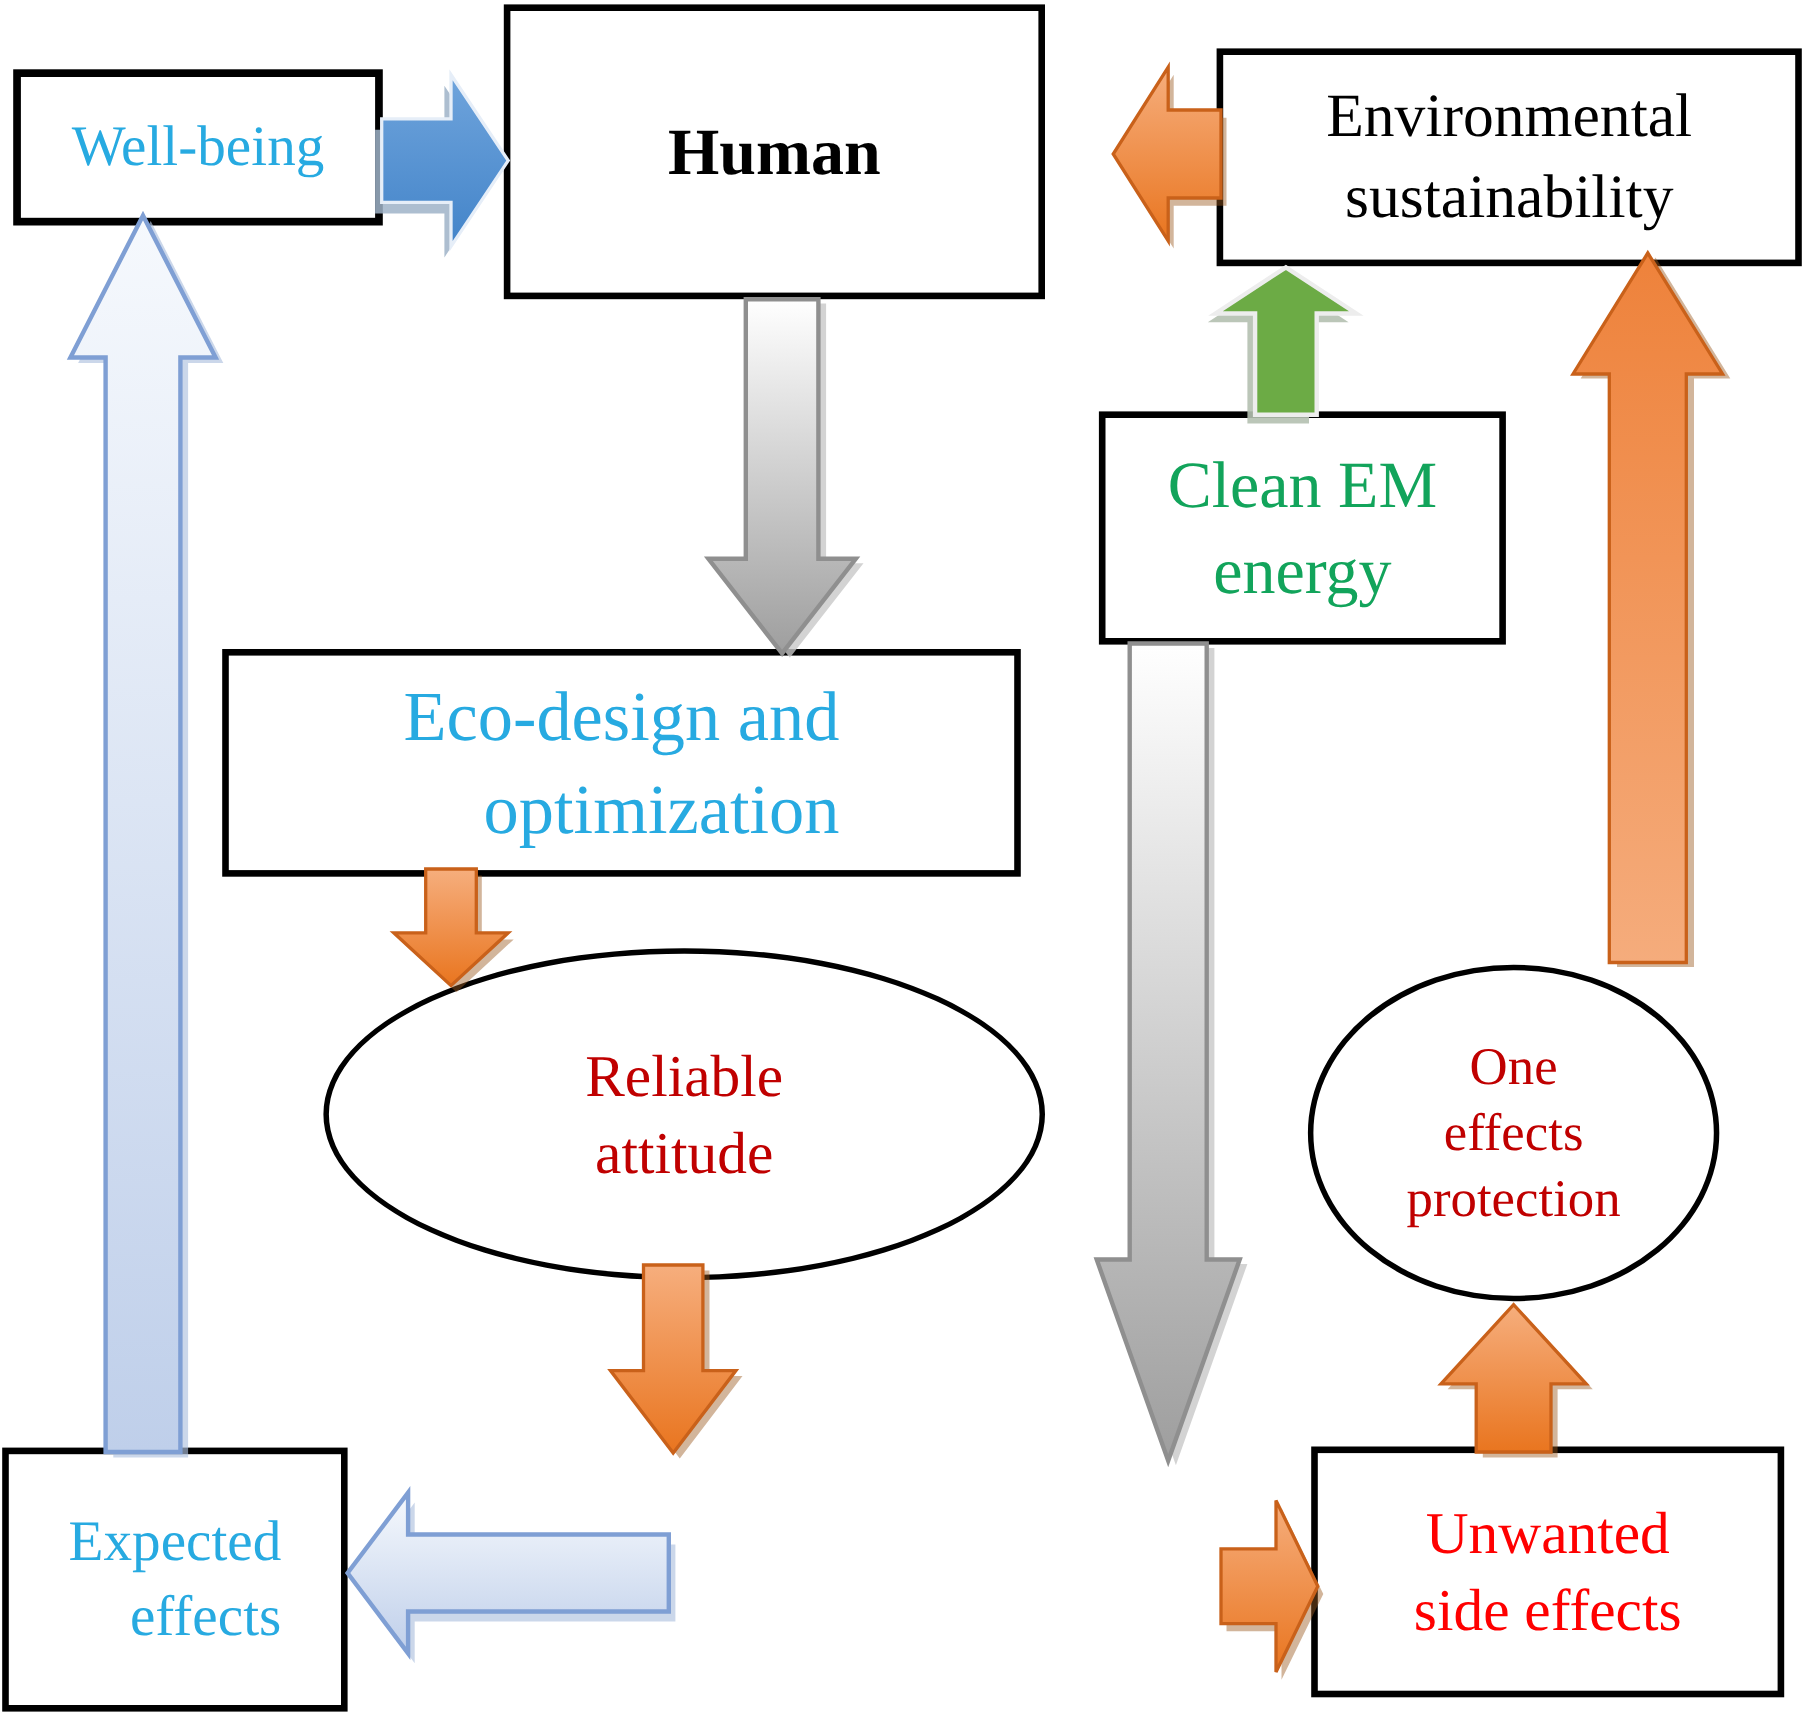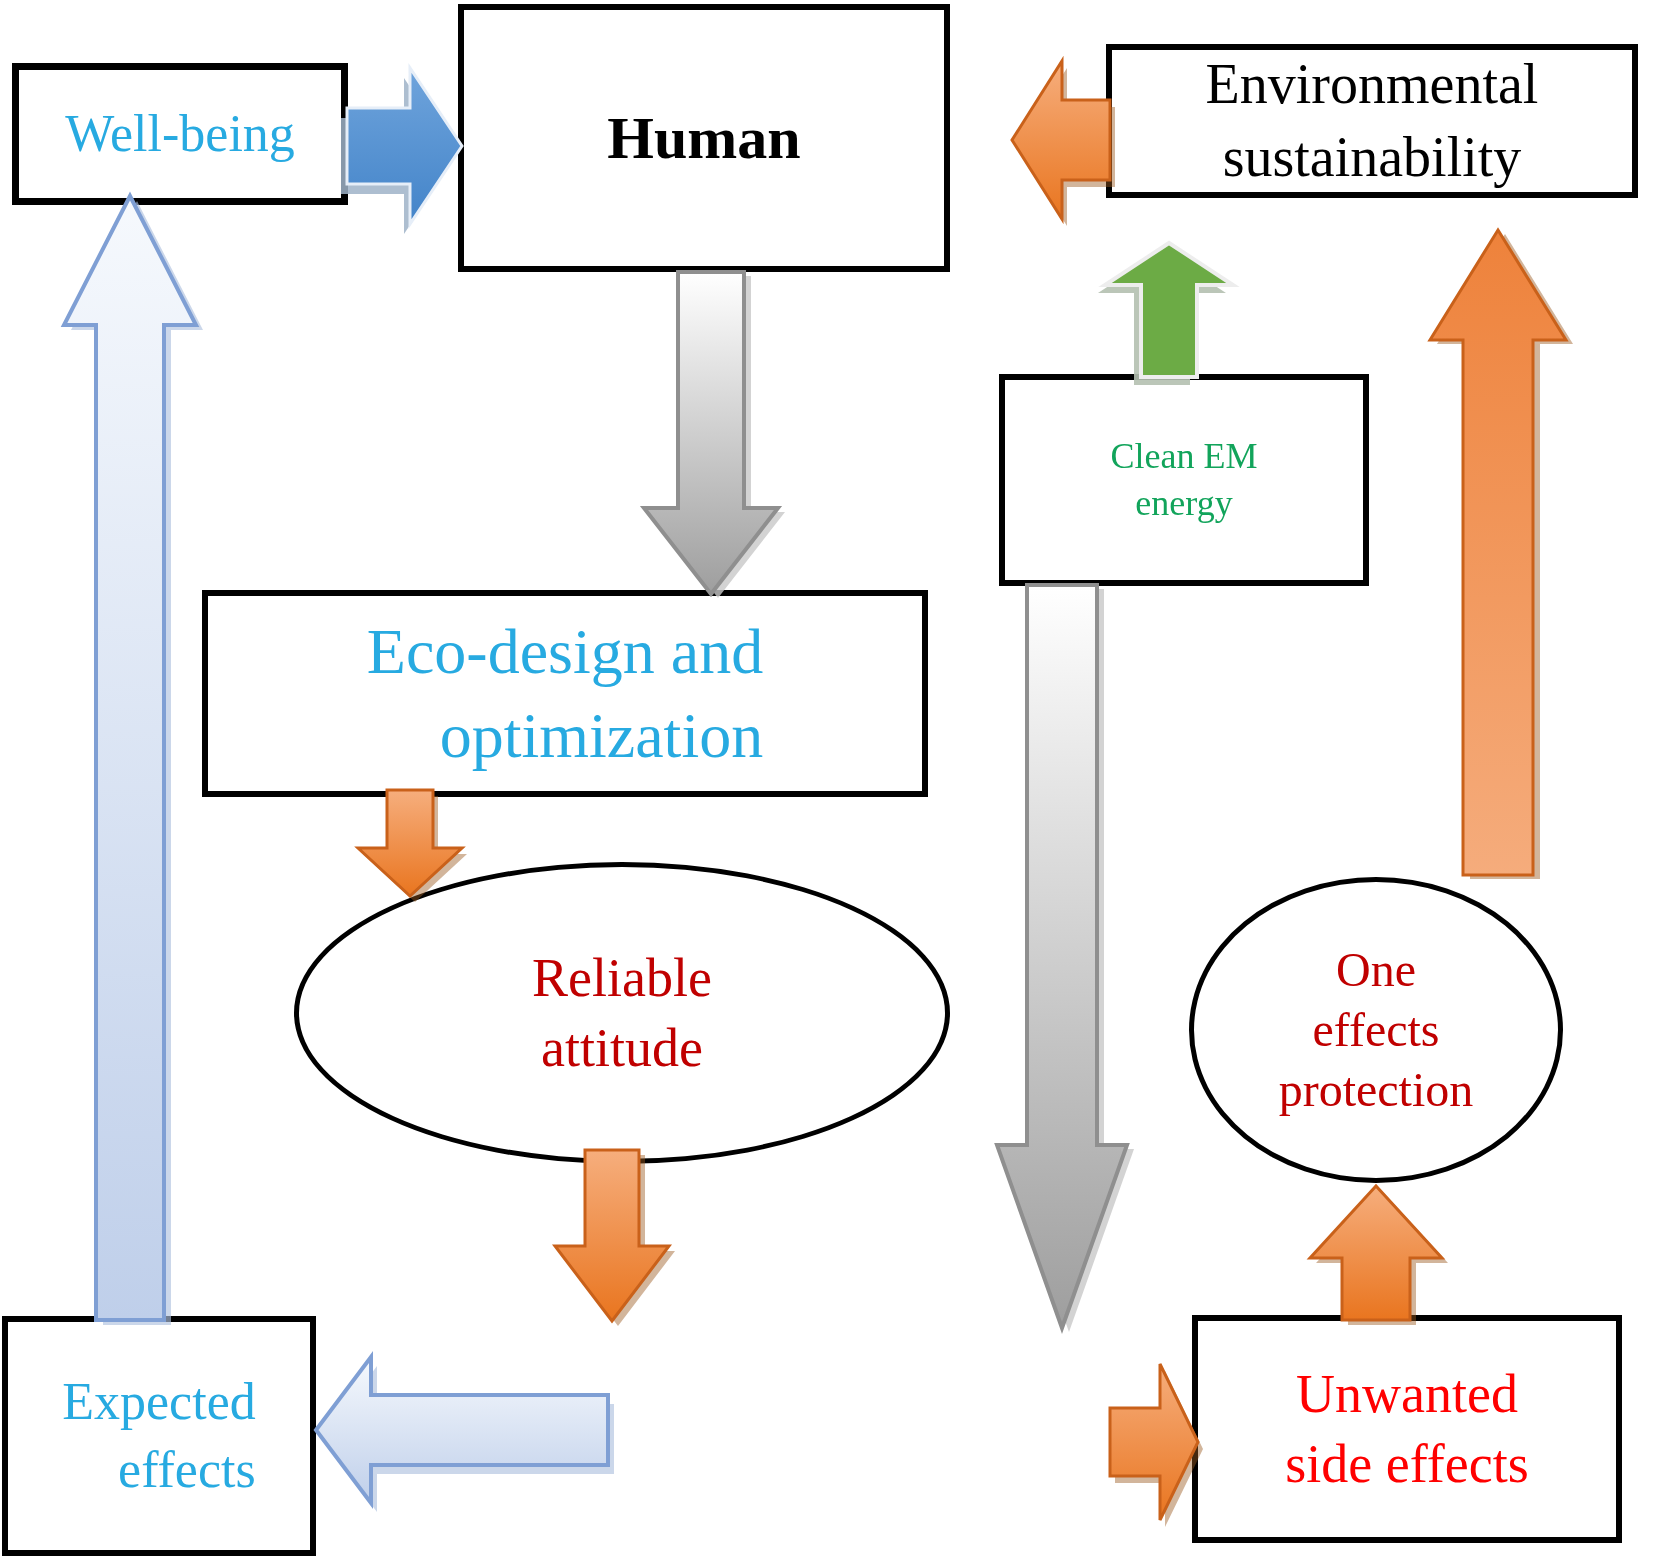--- a/index.html
+++ b/index.html
@@ -45,27 +45,27 @@
 <div class="stage">
 
   <div class="box thick" style="left:12px;top:63px;width:336px;height:142px;">
     <span class="lbl t-cyan" style="font-size:52px;">Well-being</span>
   </div>
 
   <div class="box" style="left:458px;top:4px;width:492px;height:268px;font-weight:bold;">
     <span class="lbl t-black" style="font-size:60px;">Human</span>
   </div>
 
-  <div class="box" style="left:1106px;top:44px;width:532px;height:154px;">
+  <div class="box" style="left:1106px;top:44px;width:532px;height:198px;">
     <span class="lbl t-black" style="font-size:56px;">Environmental
 sustainability</span>
   </div>
 
   <div class="box" style="left:999px;top:374px;width:370px;height:212px;">
-    <span class="lbl t-green" style="font-size:36px;">Clean EM
+    <span class="lbl t-green" style="font-size:60px;">Clean EM
 energy</span>
   </div>
 
   <div class="box" style="left:202px;top:590px;width:726px;height:207px;">
     <span class="lbl t-cyan" style="font-size:64px;">Eco-design and
 optimization</span>
   </div>
 
   <div class="box ellipse" style="left:294px;top:862px;width:656px;height:302px;">
     <span class="lbl t-darkred" style="font-size:54px;">Reliable

